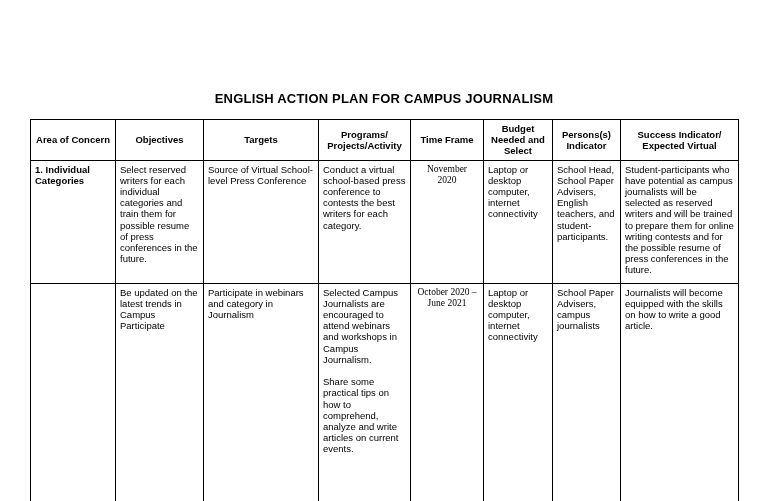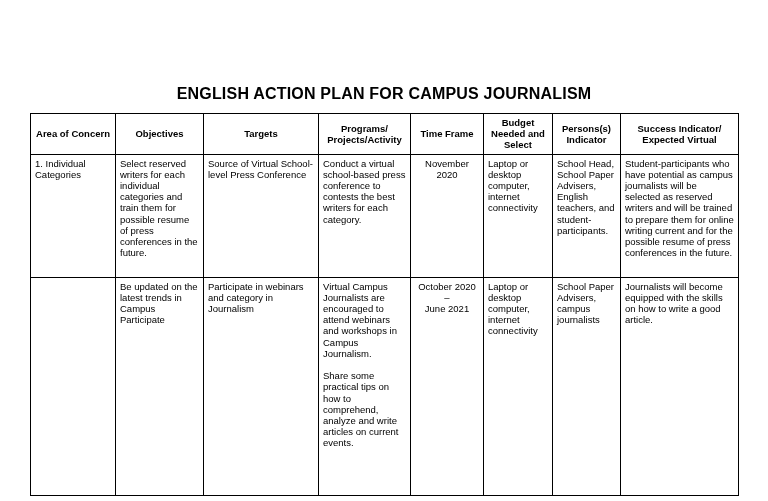--- a/index.html
+++ b/index.html
@@ -14,24 +14,24 @@
     font-family: "Liberation Sans", sans-serif;
     color: #000000;
   }
   .page {
     width: 768px;
     height: 501px;
     position: relative;
     background: #ffffff;
   }
   .title {
-    margin: 10px;
+    margin: 16px;
     padding-top: 75px;
     text-align: center;
-    font-size: 16px;
+    font-size: 13px;
     font-weight: bold;
     letter-spacing: 0.2px;
   }
   .plan-table {
     position: absolute;
     left: 30px;
     top: 103px;
     width: 708px;
     border-collapse: collapse;
     table-layout: fixed;
@@ -47,24 +47,25 @@
     overflow: hidden;
     word-wrap: break-word;
   }
   .plan-table th {
     font-weight: bold;
     text-align: center;
     vertical-align: middle;
     height: 30px;
   }
   .plan-table td.bold {
-    font-weight: normal;
+    font-weight: bold;
   }
   .plan-table td.center {
     text-align: center;
+    font-family: Liberation Serif, serif;
   }
   tr.row1 { height: 123px; }
   tr.row2 { height: 218px; }
 </style>
 </head>
 <body>
 
 <div class="page">
 
   <h1 class="title">ENGLISH ACTION PLAN FOR CAMPUS JOURNALISM</h1>
@@ -101,27 +102,27 @@
       <tr class="row1">
         <td class="bold">1. Individual
 Categories</td>
         <td>Select reserved writers for each individual categories and train them for possible resume of press conferences in the future.</td>
         <td>Source of Virtual School-level Press Conference</td>
         <td>Conduct a virtual school-based press conference to contests the best writers for each category.</td>
         <td class="center">November
 2020</td>
         <td>Laptop or desktop computer, internet connectivity</td>
         <td>School Head, School Paper Advisers, English teachers, and student-participants.</td>
-        <td>Student-participants who have potential as campus journalists will be selected as reserved writers and will be trained to prepare them for online writing current and for the possible resume of press conferences in the future.</td>
+        <td>Student-participants who have potential as campus journalists will be selected as reserved writers and will be trained to prepare them for online writing contests and for the possible resume of press conferences in the future.</td>
       </tr>
       <tr class="row2">
         <td></td>
         <td>Be updated on the latest trends in Campus Participate</td>
         <td>Participate in webinars and category in Journalism</td>
-        <td>Virtual Campus Journalists are encouraged to attend webinars and workshops in Campus Journalism.
+        <td>Selected Campus Journalists are encouraged to attend webinars and workshops in Campus Journalism.
 
 Share some practical tips on how to comprehend, analyze and write articles on current events.</td>
         <td class="center">October 2020 –
 June 2021</td>
         <td>Laptop or desktop computer, internet connectivity</td>
         <td>School Paper Advisers, campus journalists</td>
         <td>Journalists will become equipped with the skills on how to write a good article.</td>
       </tr>
     </tbody>
   </table>

